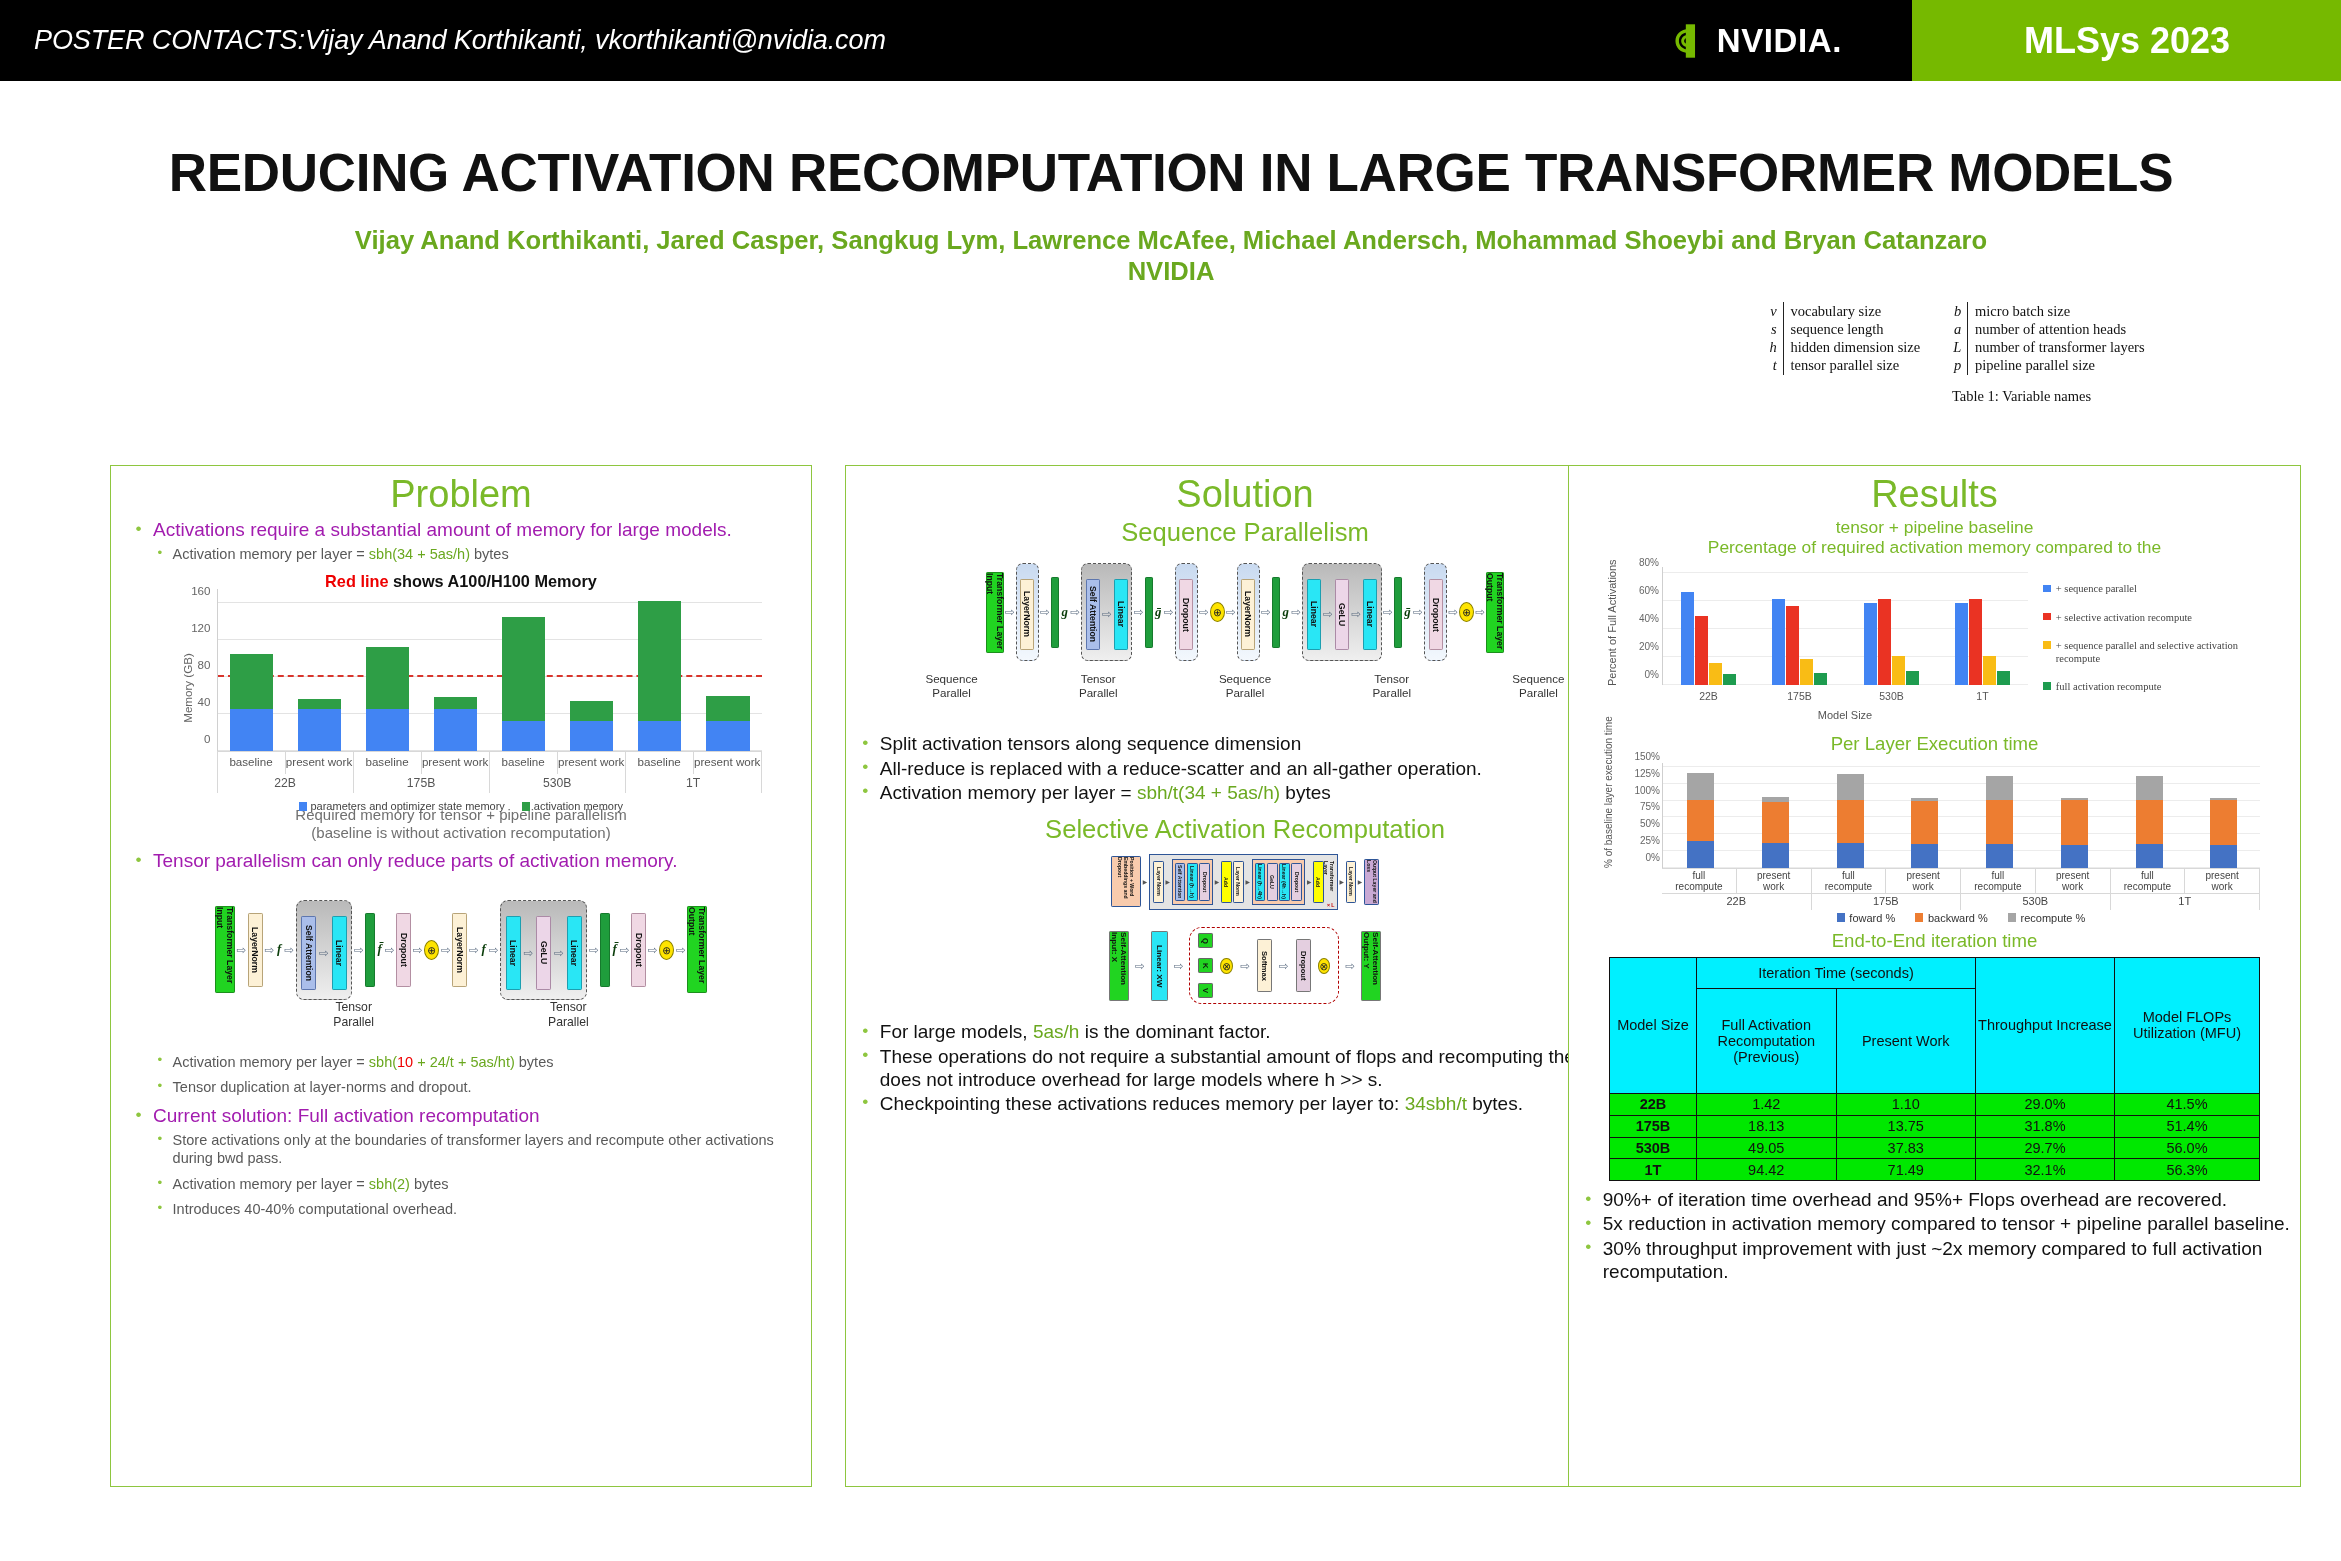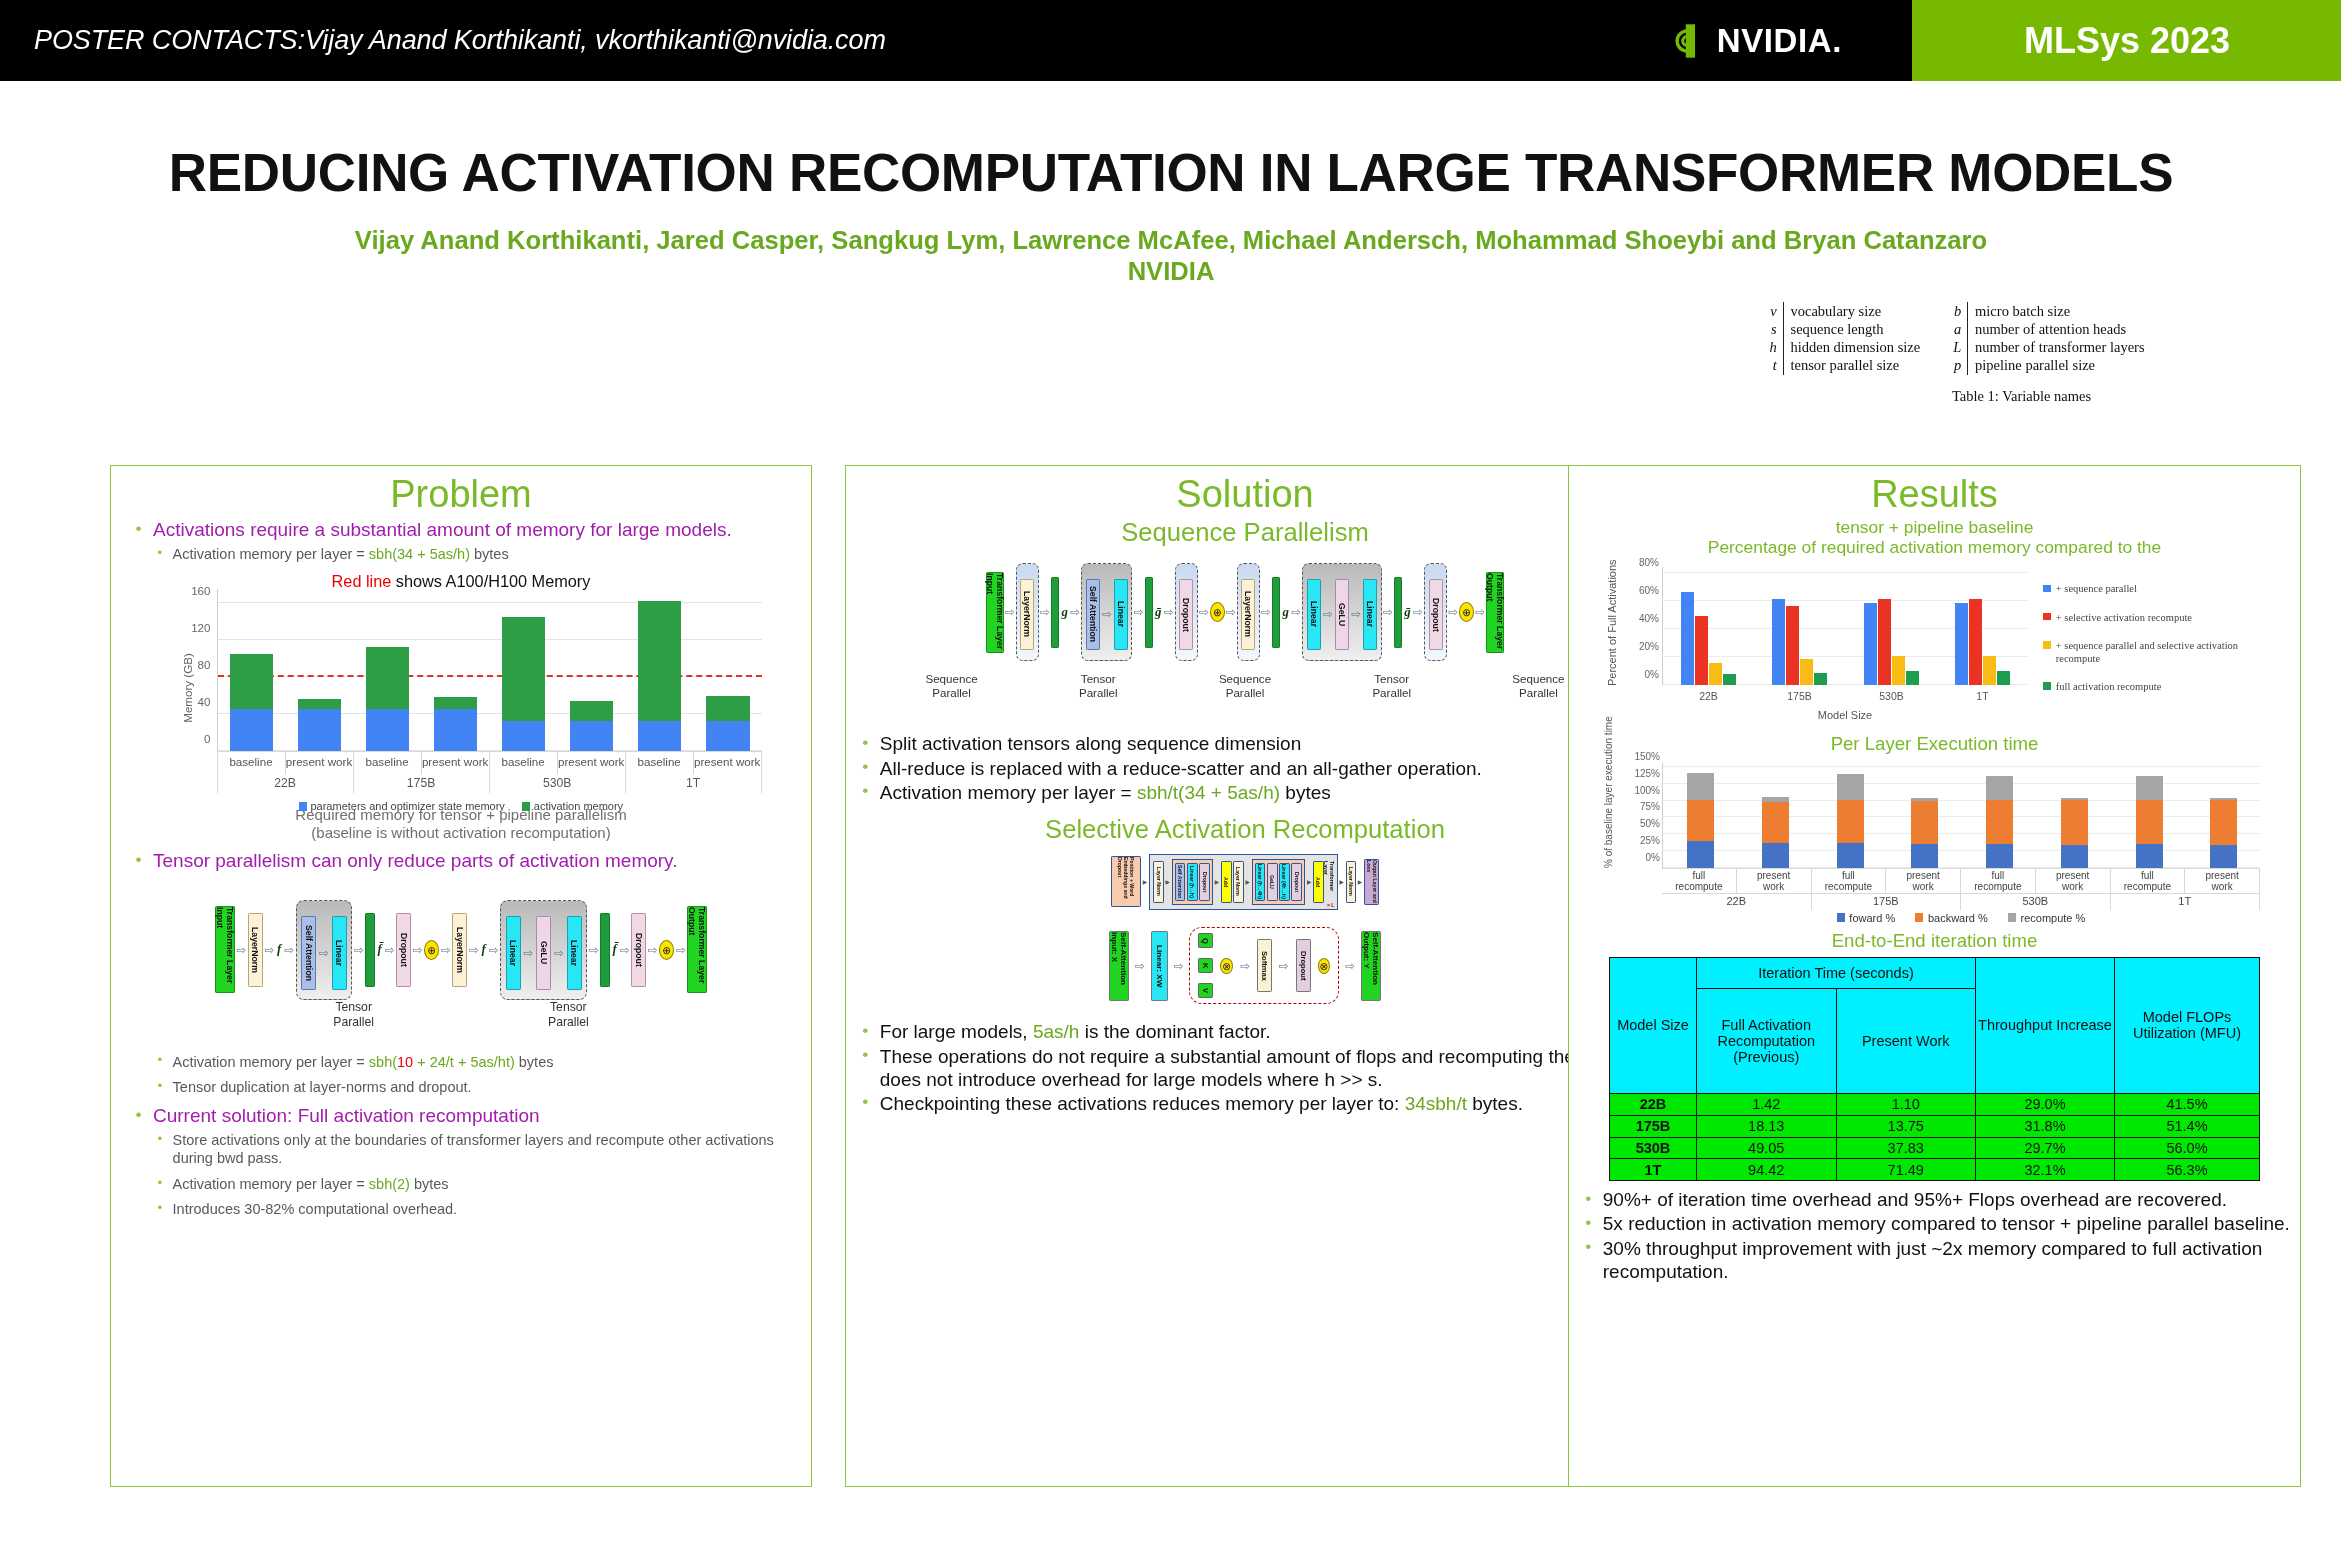--- a/index.html
+++ b/index.html
@@ -59,21 +59,21 @@
 
   .cap-center { text-align:center; font-size:15px; color:#707070; line-height:1.2; margin-top:2.3px; }
 
   
   ul.bk { list-style:none; margin:2.3px 0 0 0; padding:0 8.1px 0 12.8px; }
   ul.bk > li { position:relative; padding-left:21px; font-size:19px; color:#111111; line-height:1.21; margin-bottom:1.2px; }
   ul.bk > li:before { content:"•"; position:absolute; left:3.5px; top:-1.7px; color:#8ec63f; font-size:17.4px; }
 
   
   #mem-chart { position:relative; width:627px; height:232px; margin:3.5px auto 0 auto; }
-  #mem-title { text-align:center; font-size:16.3px; font-weight:400; color:#111; margin-bottom:2.3px;}
+  #mem-title { text-align:center; font-size:16.3px; font-weight:700; color:#111; margin-bottom:2.3px;}
   .mc-plot { position:absolute; left:69px; top:17.4px; right:12.8px; bottom:53px; border-left:0.9px solid #d0d0d0; }
   .mc-grid { position:absolute; left:0; right:0; height:0; border-top:0.9px solid #e3e3e3; }
   .mc-redline { position:absolute; left:0; right:0; height:0; border-top:2.9px dashed #d9352c; }
   .mc-ylab { position:absolute; left:-58px; width:51px; text-align:right; font-size:11.6px; color:#666; transform:translateY(-50%); }
   .mc-axis-title { position:absolute; left:5.8px; top:50%; transform:translateY(-50%) rotate(-90deg); font-size:11.6px; color:#666; white-space:nowrap; }
   .mc-bars { position:absolute; left:0; right:0; bottom:0; top:0; display:flex; align-items:flex-end; }
   .mc-slot { flex:1; display:flex; justify-content:center; align-items:flex-end; height:100%; }
   .mc-bar { width:64%; display:flex; flex-direction:column; justify-content:flex-end; }
   .mc-seg-act { background:#2e9e46; }
   .mc-seg-par { background:#4284f3; }
@@ -350,21 +350,21 @@
     <li><span>Activation memory per layer = </span><span class="gr">sbh(</span><span class="rd">10</span><span class="gr"> + 24/t + 5as/ht)</span><span> bytes</span></li>
     <li>Tensor duplication at layer-norms and dropout.</li>
   </ul>
 
   <ul class="b1">
     <li>Current solution: Full activation recomputation</li>
   </ul>
   <ul class="b2">
     <li>Store activations only at the boundaries of transformer layers and recompute other activations during bwd pass.</li>
     <li><span>Activation memory per layer = </span><span class="gr">sbh(2)</span><span> bytes</span></li>
-    <li>Introduces 30-82% computational overhead.</li>
+    <li>Introduces 40-40% computational overhead.</li>
   </ul>
 </div>
 
 <div class="column" id="col-solution">
   <div class="col-head">Solution</div>
   <div class="sub-head" style="margin-top:4.6px;">Sequence Parallelism</div>
 
   <div class="diag" id="diag-sp" style="height: 163px; margin: 8.1px 5.8px 0px;">
       <div style="display: flex; align-items: center; justify-content: center; gap: 1.2px; height: 116px;">
         <div class="strip s-green" style="width: 17.4px; height: 81px;">Transformer Layer Input</div>

